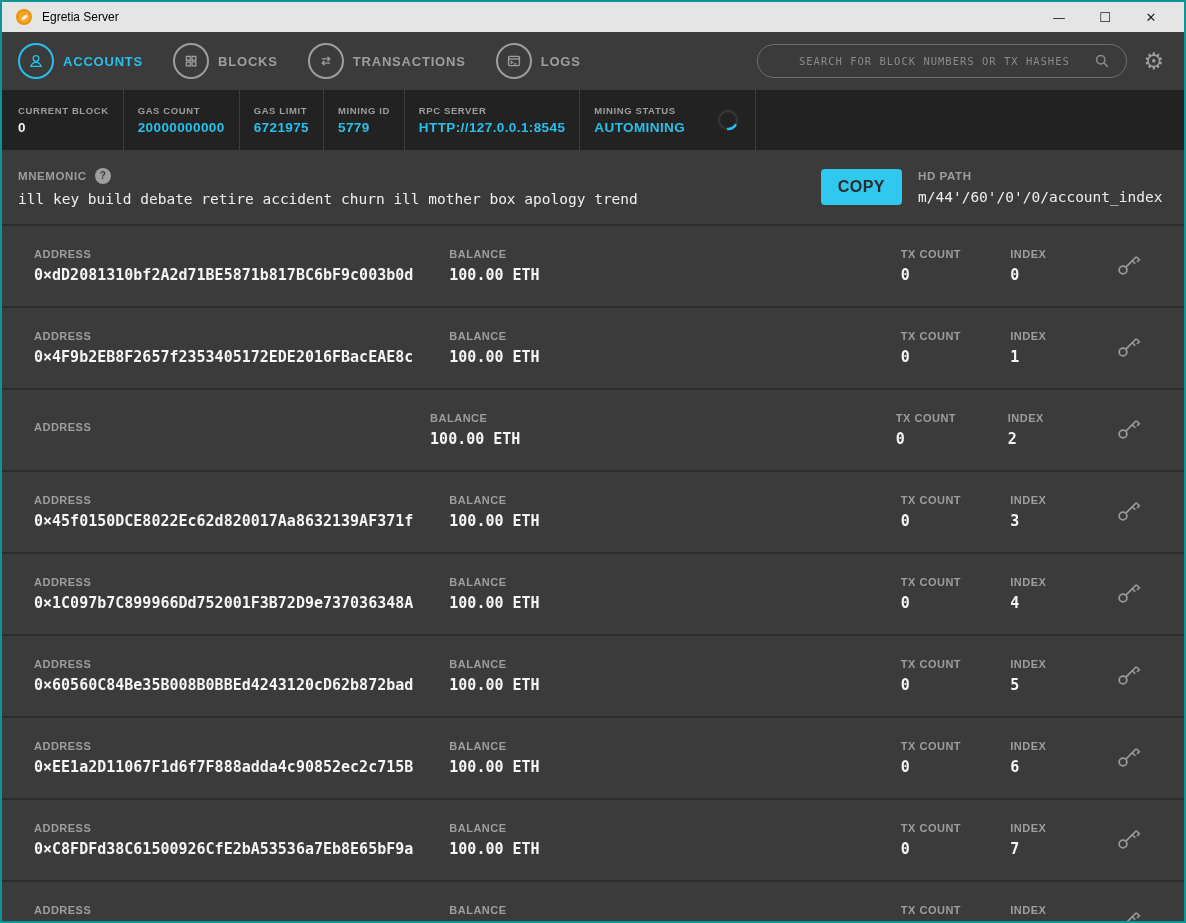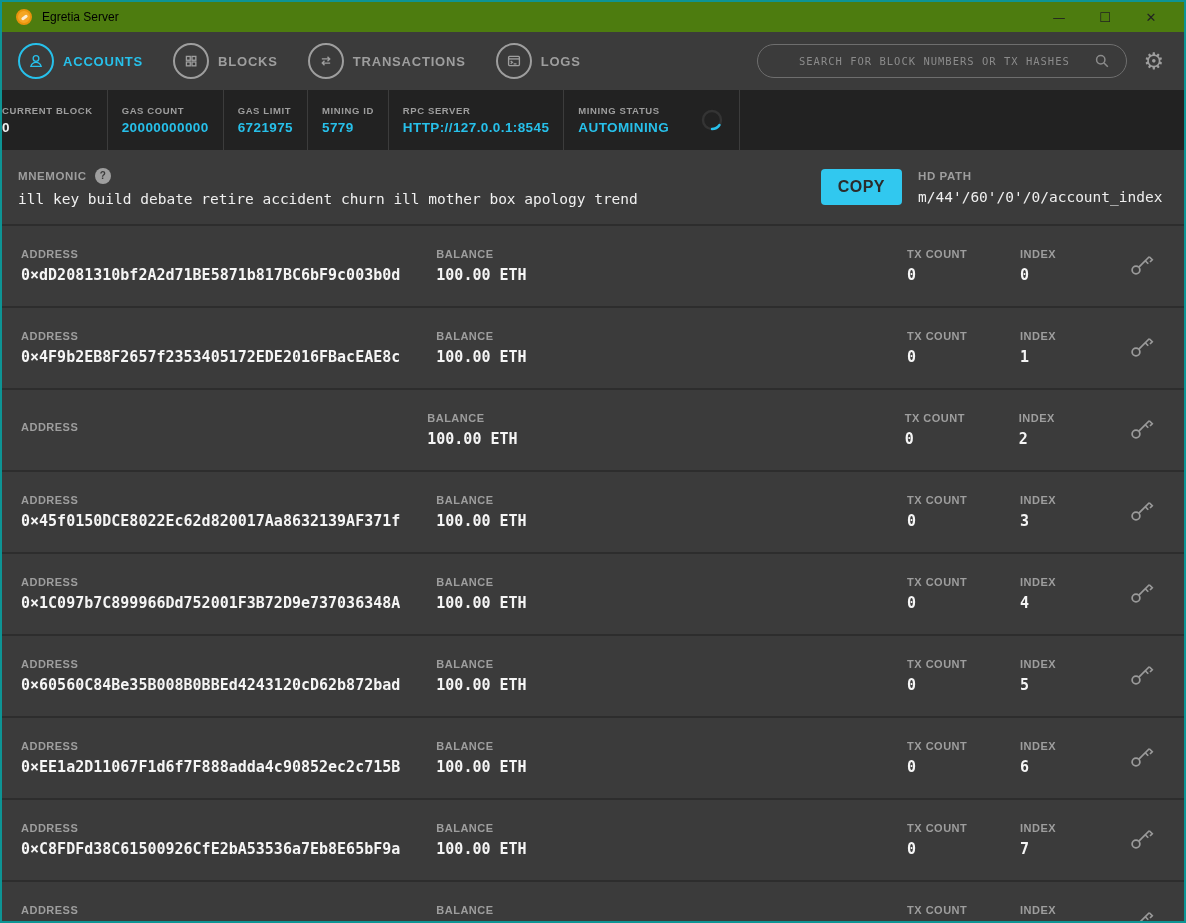--- a/index.html
+++ b/index.html
@@ -6,21 +6,21 @@
   html,body { width:1186px; height:923px; overflow:hidden; }
   body {
     font-family:"Liberation Sans", sans-serif;
     background:#2d2d2d;
     border:2px solid #0d9494;
     position:relative;
   }
 
   
   .titlebar {
-    height:30px; background:#4d7c0f; display:flex; align-items:center;
+    height:30px; background:#e5e5e5; display:flex; align-items:center;
     padding:0 10px 0 14px; color:#111;
   }
   .titlebar .app-icon {
     width:16px; height:16px; border-radius:50%;
     background:#f5a623; border:2px solid #e8930c;
     position:relative; flex:0 0 auto;
   }
   .titlebar .app-icon::after{
     content:""; position:absolute; left:3px; top:5px; width:7px; height:3px;
     background:#fff; transform:rotate(-35deg); border-radius:2px; opacity:.8;
@@ -65,21 +65,21 @@
     margin-left:16px; font-size:23px; color:#9e9e9e; cursor:pointer;
     font-family:"DejaVu Sans", sans-serif; line-height:1;
   }
 
   
   .statusbar { height:60px; background:#222222; display:flex; align-items:stretch; }
   .status-item {
     padding:0 14px; display:flex; align-items:center;
     border-right:1px solid #3c3c3c;
   }
-  .status-item:first-child { padding-left:0;justify-content:flex-end; }
+  .status-item:first-child { padding-left:16px;justify-content:flex-end; }
   .status-text { display:flex; flex-direction:column; justify-content:center; }
   .status-label {
     font-size:9.5px; font-weight:bold; color:#9e9e9e; letter-spacing:.6px; margin-bottom:4px;
   }
   .status-value { font-size:13.5px; font-weight:bold; color:#27c0ea; letter-spacing:.4px; }
   .status-value.plain { color:#f0f0f0; }
   .spinner { margin-left:30px; align-self:center; }
 
   
   .mnemonic-panel {
@@ -100,21 +100,21 @@
   .copy-btn {
     background:#31c8ef; color:#2b2b2b; border:none; border-radius:4px;
     font-family:"Liberation Sans", sans-serif; font-size:16px; font-weight:bold;
     letter-spacing:.5px; padding:9px 17px; cursor:pointer; margin-right:16px;
   }
   .hdpath-block { min-width:250px; }
 
   
   .account-row {
     height:80px; background:#3b3b3b; margin-bottom:2px;
-    display:flex; align-items:center; padding:0 19px;gap:36px;
+    display:flex; align-items:center; padding:0 32px;gap:36px;
   }
   .cell { display:flex; flex-direction:column; justify-content:center; }
   .cell .cell-label {
     font-size:11px; font-weight:bold; color:#9e9e9e; letter-spacing:.5px; margin-bottom:6px;
   }
   .cell .cell-value {
     font-family:"DejaVu Sans Mono", monospace; font-size:15px; font-weight:bold; color:#f5f5f5;
   }
   .col-address { width:436px; }
   .col-balance { width:501px; }

